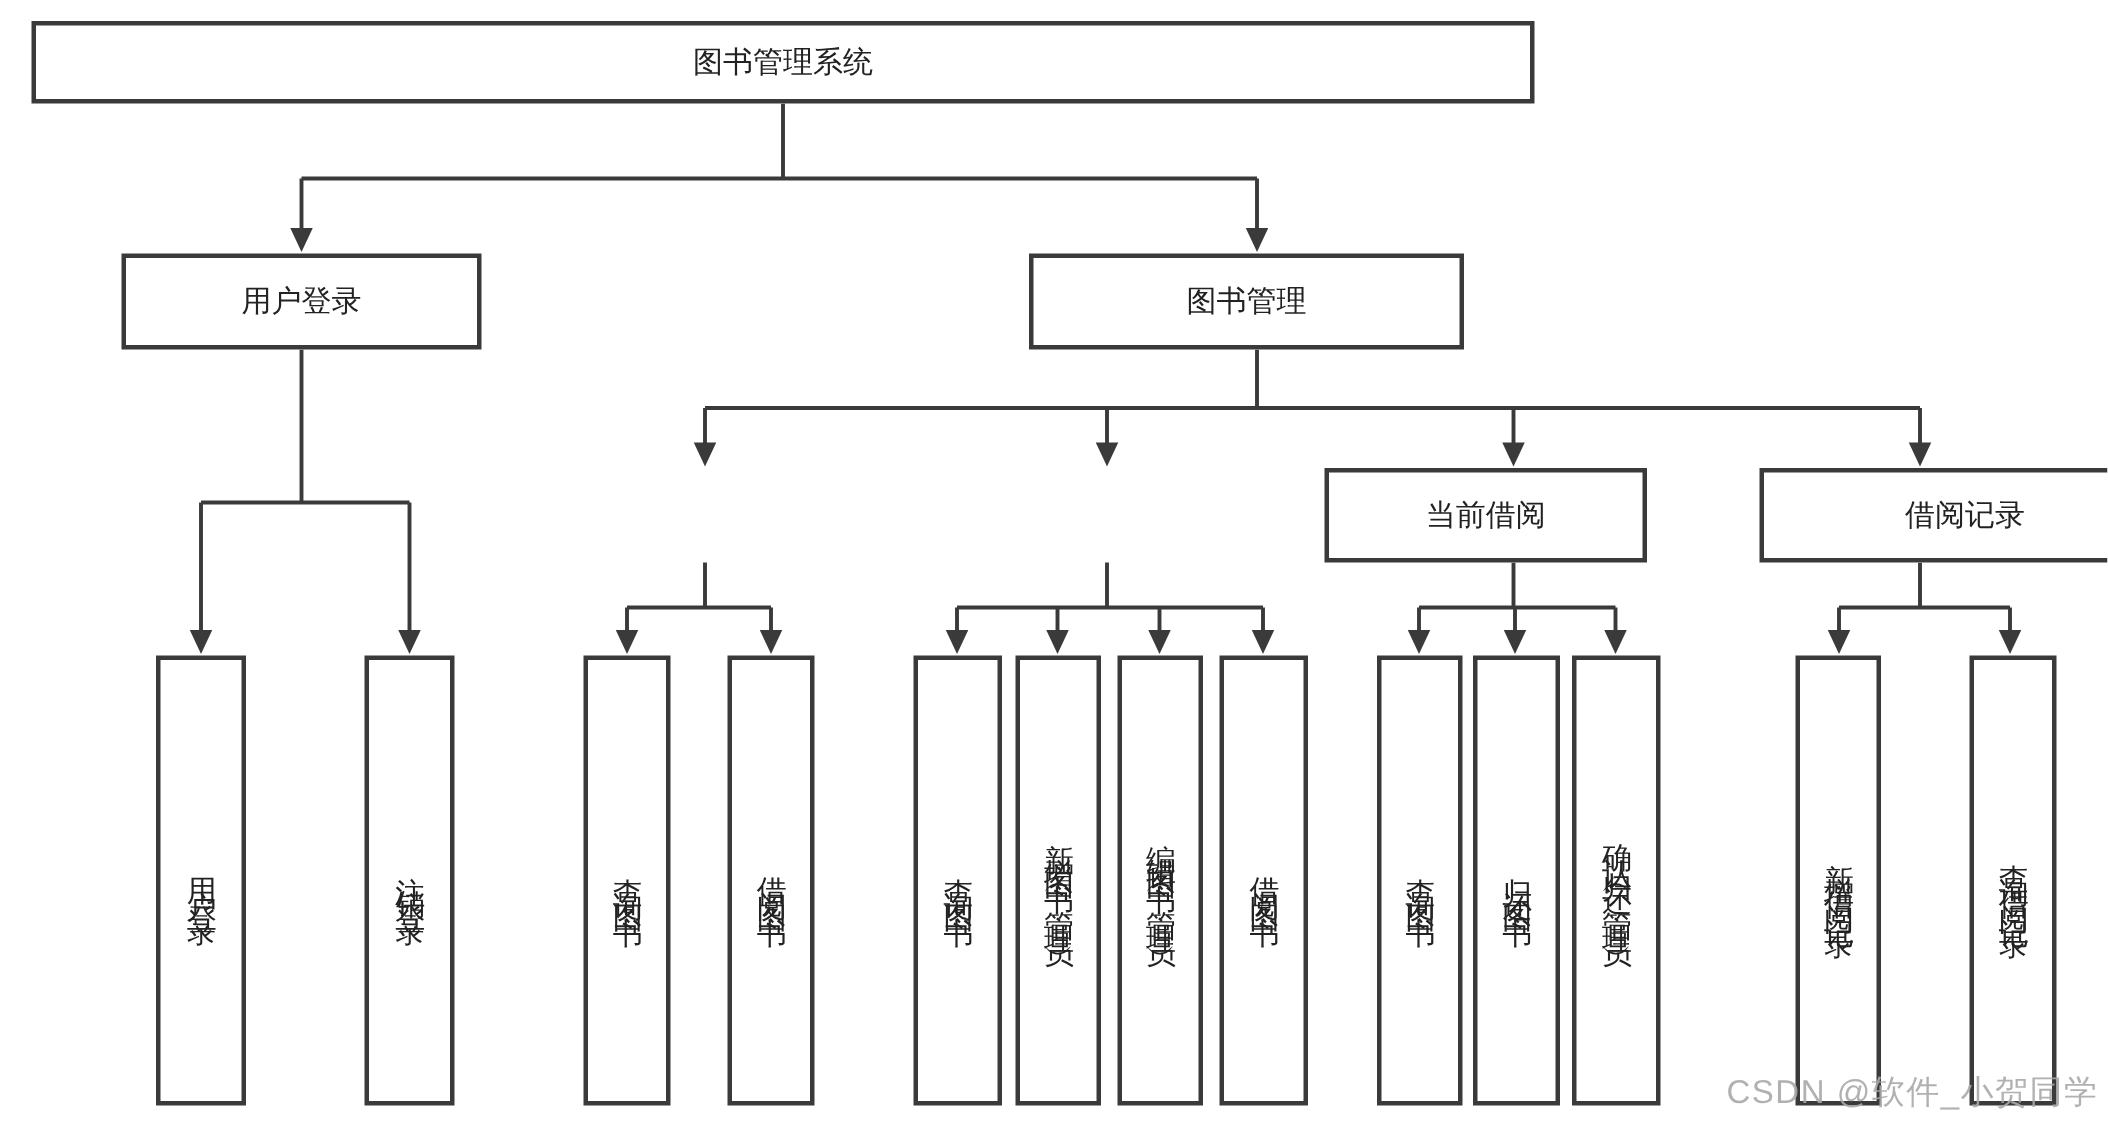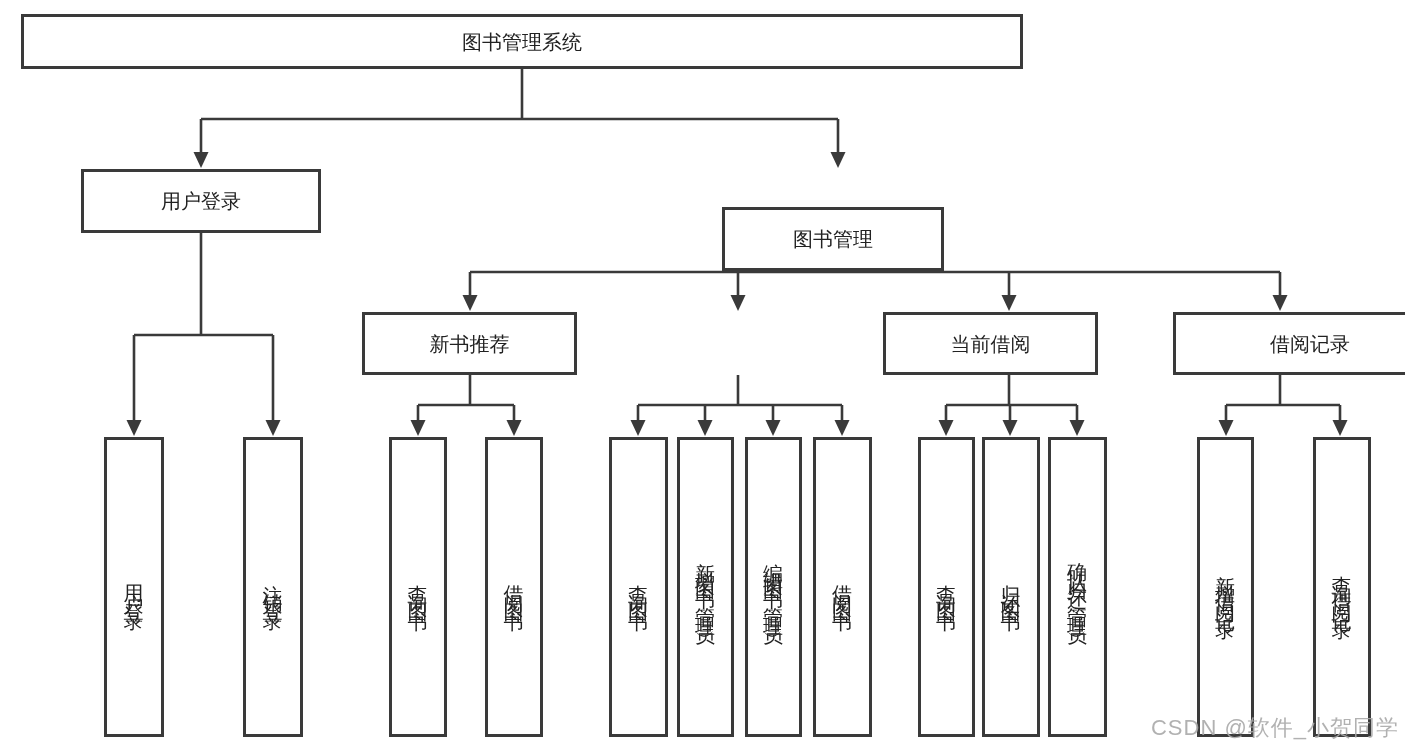--- a/index.html
+++ b/index.html
@@ -104,23 +104,22 @@
       <polygon points="938.5,420 953.5,420 946,436" fill="#3a3a3a"></polygon>
       <polygon points="1002.5,420 1017.5,420 1010,436" fill="#3a3a3a"></polygon>
       <polygon points="1069.5,420 1084.5,420 1077,436" fill="#3a3a3a"></polygon>
       <polygon points="1218.5,420 1233.5,420 1226,436" fill="#3a3a3a"></polygon>
       <polygon points="1332.5,420 1347.5,420 1340,436" fill="#3a3a3a"></polygon>
     </svg>
 
   <div class="node" style="left:21px; top:14px; width:1002px; height:55px;">图书管理系统</div>
 
   <div class="node" style="left:81px; top:169px; width:240px; height:64px;">用户登录</div>
-  <div class="node" style="left:722px; top:169px; width:222px; height:64px;margin-top:38px;">图书管理</div>
+  <div class="node" style="left:686px; top:169px; width:290px; height:64px;">图书管理</div>
 
-  <div class="node" style="left:362px; top:312px; width:215px; height:63px;">新书推荐</div>
   <div class="node" style="left:883px; top:312px; width:215px; height:63px;">当前借阅</div>
   <div class="node" style="left:1173px; top:312px; width:246px; height:63px;padding-left:28px;">借阅记录</div>
 
   <div class="node vnode" style="left:104px; top:437px; width:60px; height:300px;">
     <span>用户登录</span>
   </div>
   <div class="node vnode" style="left:243px; top:437px; width:60px; height:300px;">
     <span>注销登录</span>
   </div>
 

